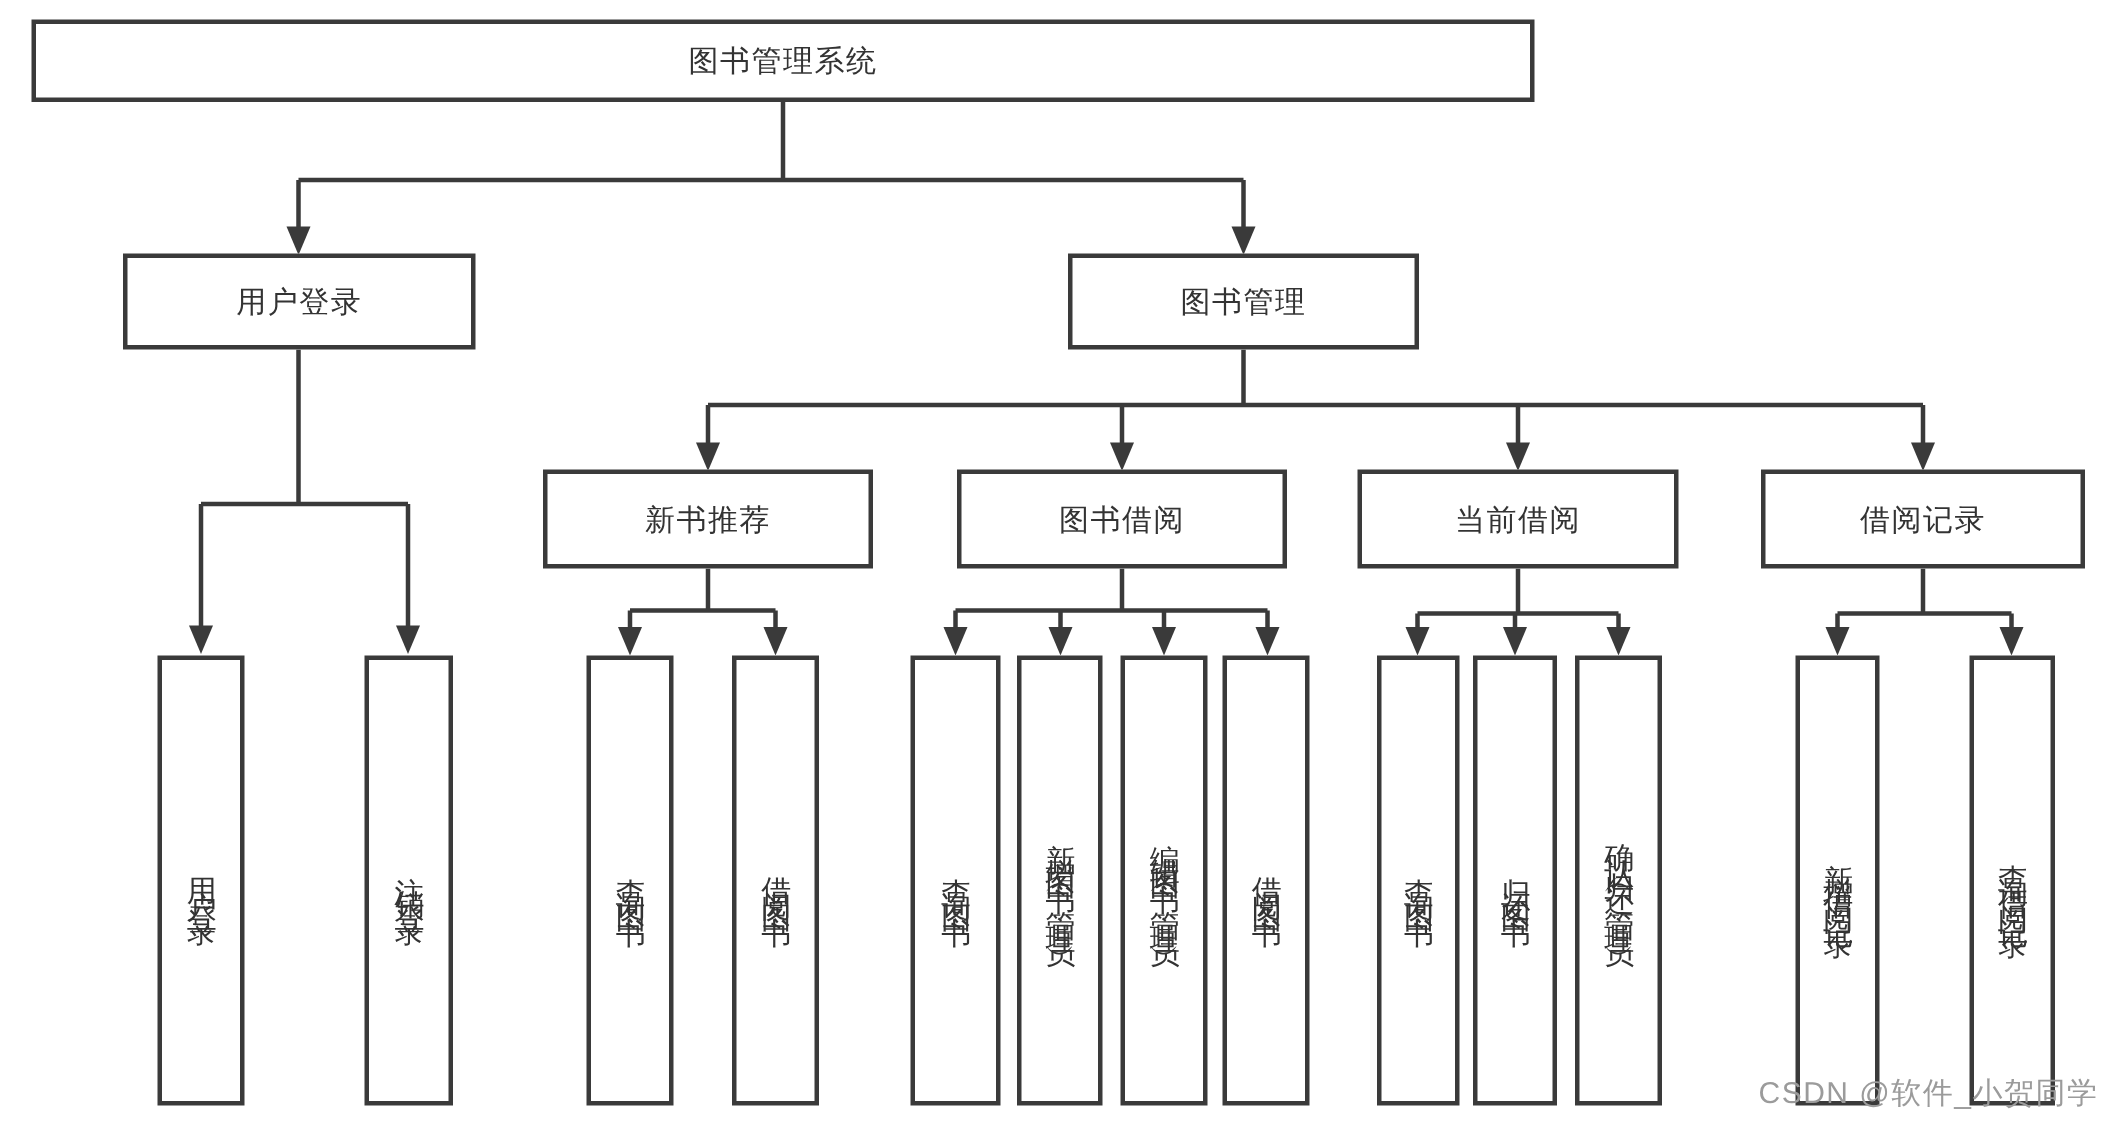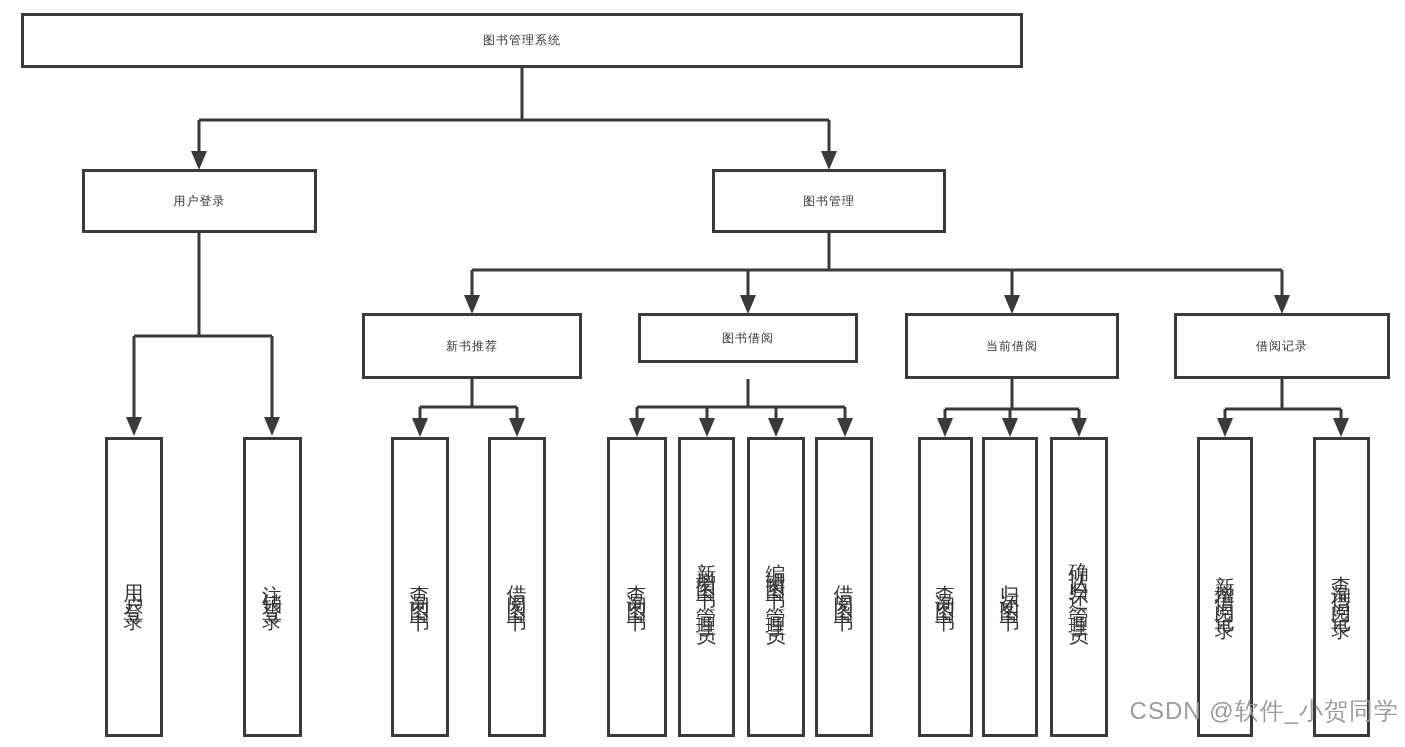--- a/index.html
+++ b/index.html
@@ -22,42 +22,42 @@
     position:absolute;left:0;top:0;width:1405px;height:747px;
     pointer-events:none;
   }
   .connector path{stroke:var(--line-color);stroke-width:3;fill:none;}
   .connector polygon{fill:var(--line-color);stroke:none;}
   .hbox{
     position:absolute;
     background:#ffffff;
     border:3px solid var(--border-color);
     display:flex;align-items:center;justify-content:center;
-    font-size:12px;letter-spacing:1px;
+    font-size:20px;letter-spacing:1px;
     white-space:nowrap;
   }
   .vbox{
     position:absolute;
     top:437px;height:300px;
     background:#ffffff;
     border:3px solid var(--border-color);
     display:flex;align-items:center;justify-content:center;
   }
   .vtext{
     writing-mode:vertical-rl;
     text-orientation:mixed;
     font-size:20px;
     letter-spacing:9px;
     line-height:1;
     white-space:nowrap;
   }
   .watermark{
     position:absolute;
-    right:6px;bottom:20px;
-    font-size:24px;
+    right:6px;bottom:5px;
+    font-size:20px;
     color:var(--watermark-color);
     letter-spacing:1px;
     white-space:nowrap;
   }
 </style>
 </head>
 <body>
 
 <div class="stage">
 
@@ -118,21 +118,21 @@
   <div class="hbox" style="left:82px;top:169px;width:235px;height:64px">
     <span>用户登录</span>
   </div>
   <div class="hbox" style="left:362px;top:313px;width:220px;height:66px">
     <span>新书推荐</span>
   </div>
 
   <div class="hbox" style="left:712px;top:169px;width:234px;height:64px">
     <span>图书管理</span>
   </div>
-  <div class="hbox" style="left:638px;top:313px;width:220px;height:50px">
+  <div class="hbox" style="left:638px;top:313px;width:220px;height:66px">
     <span>图书借阅</span>
   </div>
   <div class="hbox" style="left:1174px;top:313px;width:216px;height:66px">
     <span>借阅记录</span>
   </div>
   <div class="hbox" style="left:905px;top:313px;width:214px;height:66px">
     <span>当前借阅</span>
   </div>
 
   <div class="vbox" style="left:105px;width:58px">

